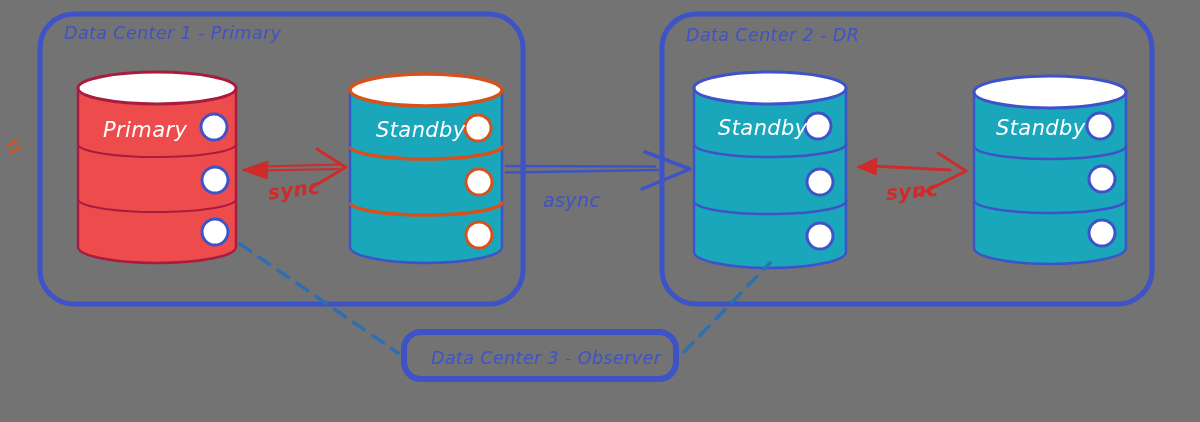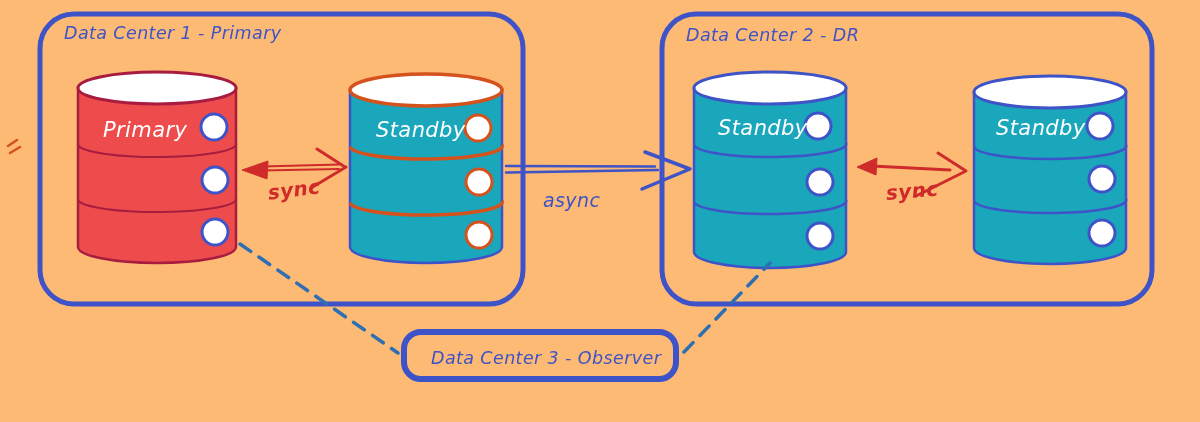--- a/index.html
+++ b/index.html
@@ -1,20 +1,20 @@
 <!DOCTYPE html>
 <html style="--blue: #3E53C7; --steelblue: #2E6FB2; --red: #CF2B2B; --redfill: #EE4C4C; --crimson: #A81C40; --teal: #1AA6BB; --orange: #D5521C; --white: #FFFFFF;"><head>
 <meta charset="utf-8">
 <style>
   html, body { margin: 0; padding: 0; background: #ffffff; }
   .canvas {
     position: relative;
     width: 1200px;
     height: 422px;
-    background: #fdba74;
+    background: #737373;
     overflow: hidden;
     font-family: "DejaVu Sans", sans-serif;
   }
   svg text {
     font-family: "DejaVu Sans", sans-serif;
     font-style: italic;
     letter-spacing: 0.4px;
   }
   .dc-title   { fill: var(--blue); font-size: 17.5px; font-weight: 500; }
   .db-label   { fill: var(--white); font-size: 21px; font-weight: 500; }

